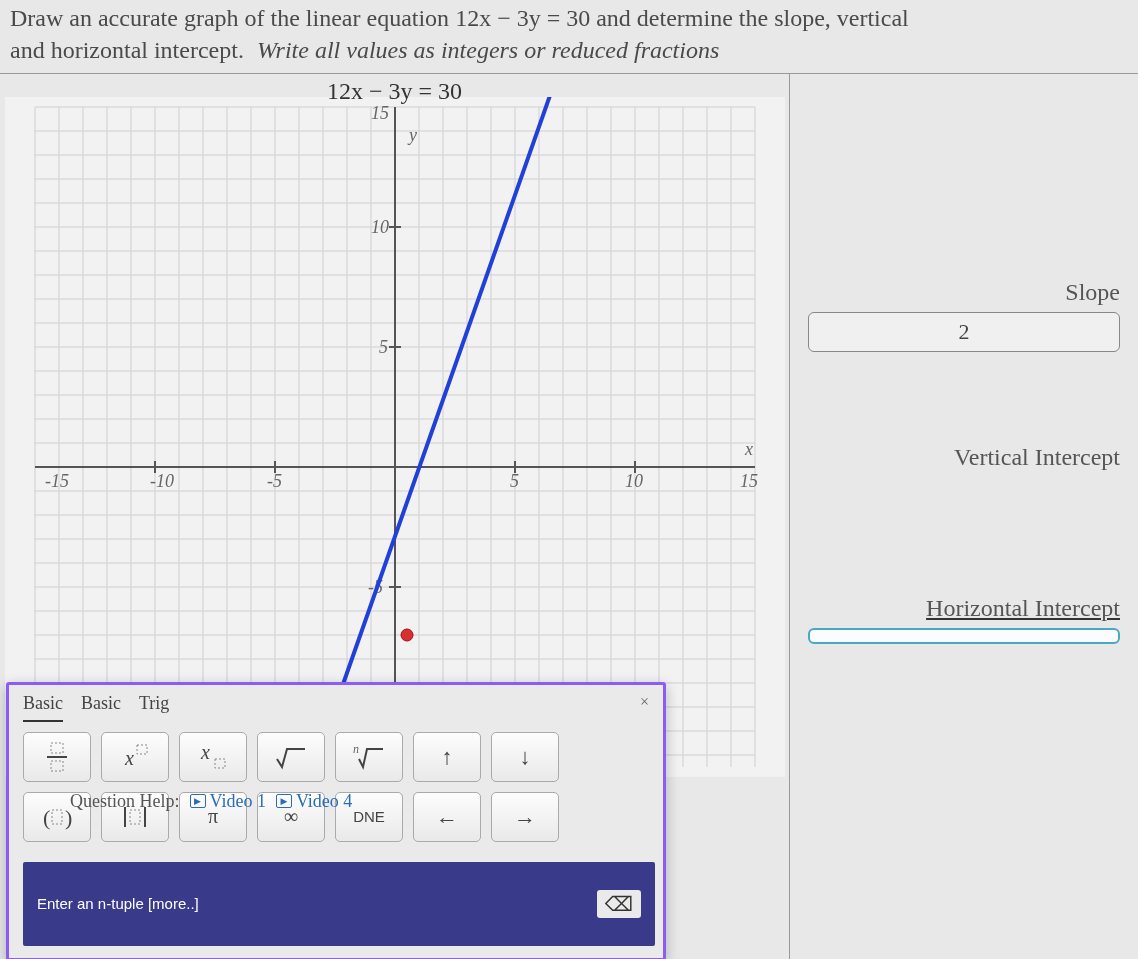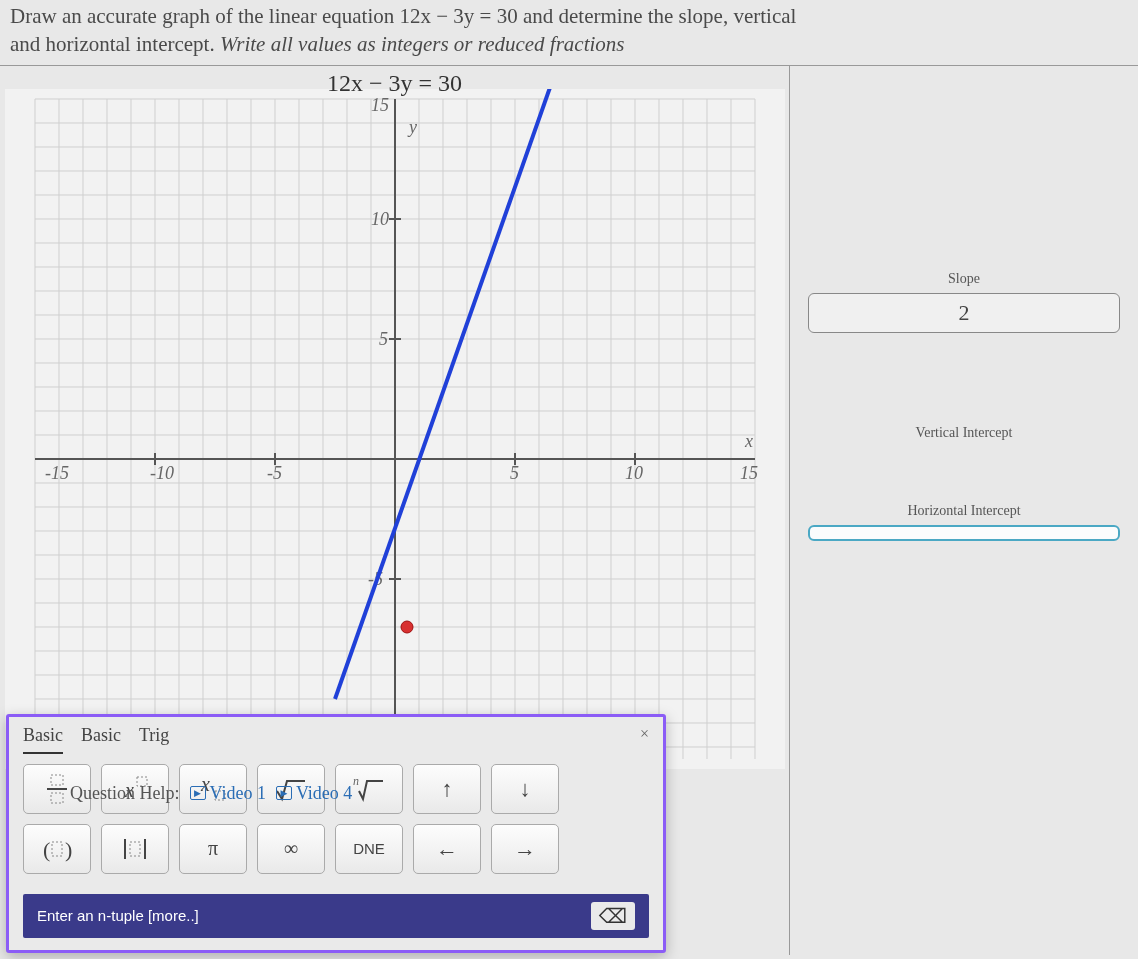--- a/index.html
+++ b/index.html
@@ -10,49 +10,49 @@
   width: 1138px;
   height: 959px;
   overflow: hidden;
 }
 .container {
   width: 100%;
   height: 100%;
 }
 .prompt {
   padding: 2px 10px 6px 10px;
-  font-size: 21px;
+  font-size: 24px;
   color: #4a4a4a;
   line-height: 1.35;
   border-bottom: 1px solid #999;
 }
 .prompt .math { font-family: 'Times New Roman', serif; }
-.prompt .ital { font-style: italic; }
+.prompt .ital { font-style: italic; margin-left: 7px; }
 .main-row {
   display: flex;
   height: calc(100% - 70px);
 }
 .graph-pane {
   flex: 0 0 790px;
   border-right: 1px solid #999;
   position: relative;
   padding: 4px 2px;
 }
 .answers-pane {
   flex: 1;
   padding: 10px 18px 10px 18px;
   display: flex;
   flex-direction: column;
 }
 .answer-group { margin-top: 195px; }
 .answer-group.vi { margin-top: 92px; }
-.answer-group.hi { margin-top: 56px; }
+.answer-group.hi { margin-top: 118px; text-decoration: underline; }
 .answer-label {
-  text-align: center;
-  font-size: 14px;
+  text-align: right;
+  font-size: 24px;
   color: #555;
   margin-bottom: 6px;
 }
 .answer-box {
   border: 1px solid #888;
   border-radius: 6px;
   background: #f0f0f0;
   padding: 6px 10px;
   text-align: center;
   font-size: 22px;
@@ -115,24 +115,24 @@
   align-items: center;
   justify-content: center;
   font-size: 20px;
   font-family: 'Times New Roman', serif;
   color: #444;
   cursor: pointer;
 }
 .keypad-btn.arrow { font-family: Arial, sans-serif; font-size: 22px; }
 .keypad-btn svg { width: 36px; height: 36px; }
 .keypad-input {
-  margin: 0 14px 12px 14px;
+  margin: 0 8px 12px 14px;
   background: #3a3a8a;
   color: #fff;
-  padding: 8px 14px;
+  padding: 28px 14px;
   font-size: 15px;
   font-family: Arial, sans-serif;
   border-radius: 2px;
   display:flex;
   justify-content: space-between;
   align-items:center;
 }
 .backspace-icon{
   background:#eaeaea;
   color:#333;

